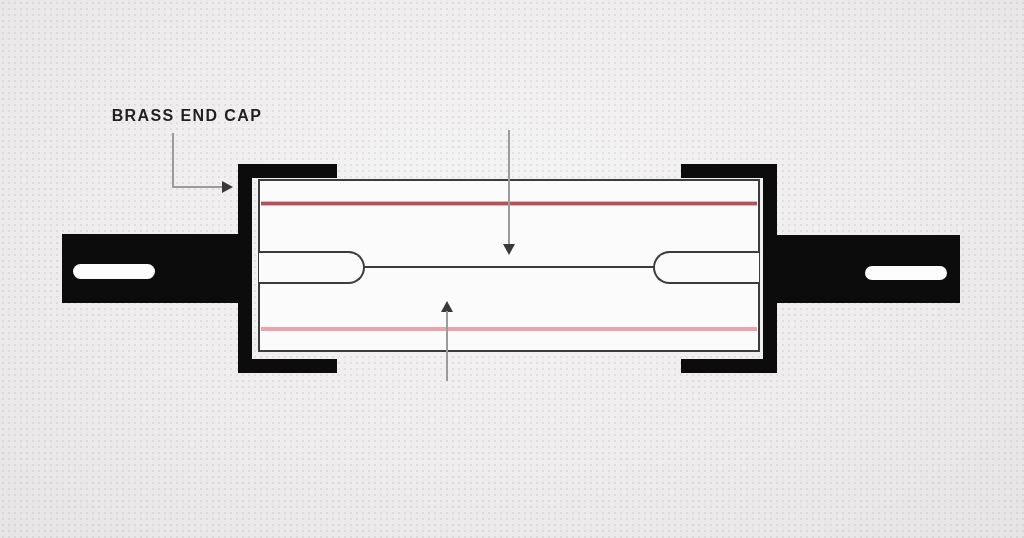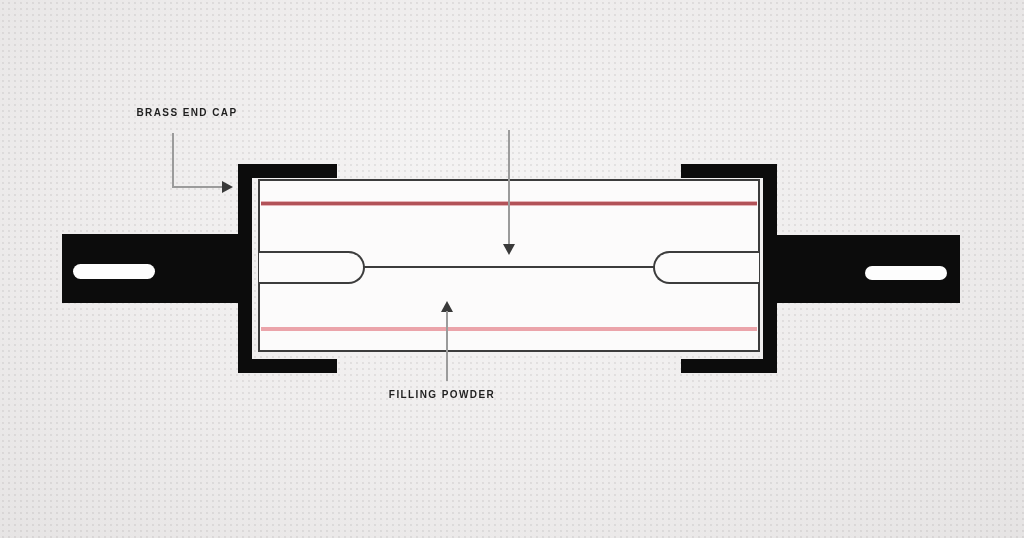--- a/index.html
+++ b/index.html
@@ -21,21 +21,21 @@
     background-image: radial-gradient(rgba(110,105,105,0.12) 1px, transparent 1.3px);
     background-size: 6px 6px;
     pointer-events: none;
   }
   .abs { position: absolute; }
 
   
   .diagram-label {
     position: absolute;
     transform: translateX(-50%);
-    font-size: 10px;
+    font-size: 16px;
     font-weight: 700;
     letter-spacing: 1.4px;
     color: #1f1f1f;
     white-space: nowrap;
     z-index: 6;
   }
 
   
   .metal { background: #0c0c0c; z-index: 2; }
   .blade { background: #0c0c0c; z-index: 1; }
@@ -121,21 +121,20 @@
 
   <div class="body-rect"></div>
   <div class="red-line-top"></div>
   <div class="pink-line-bottom"></div>
 
   <div class="pill pill-left"></div>
   <div class="pill pill-right"></div>
   <div class="element-wire"></div>
 
   <div class="diagram-label" style="left:187px; top:107px;">BRASS END CAP</div>
-  <div class="diagram-label" style="left:442px; top:389px;">FILLING POWDER</div>
 
   <div class="arrow-line" style="left:172px; top:133px; width:2px; height:55px;"></div>
   <div class="arrow-line" style="left:172px; top:186px; width:51px; height:2px;"></div>
   <div class="head head-right" style="left:222px; top:181px;"></div>
 
   <div class="arrow-line" style="left:508px; top:130px; width:2px; height:115px;"></div>
   <div class="head head-down" style="left:503px; top:244px;"></div>
 
   <div class="head head-up" style="left:441px; top:301px;"></div>
   <div class="arrow-line" style="left:446px; top:311px; width:2px; height:70px;"></div>

